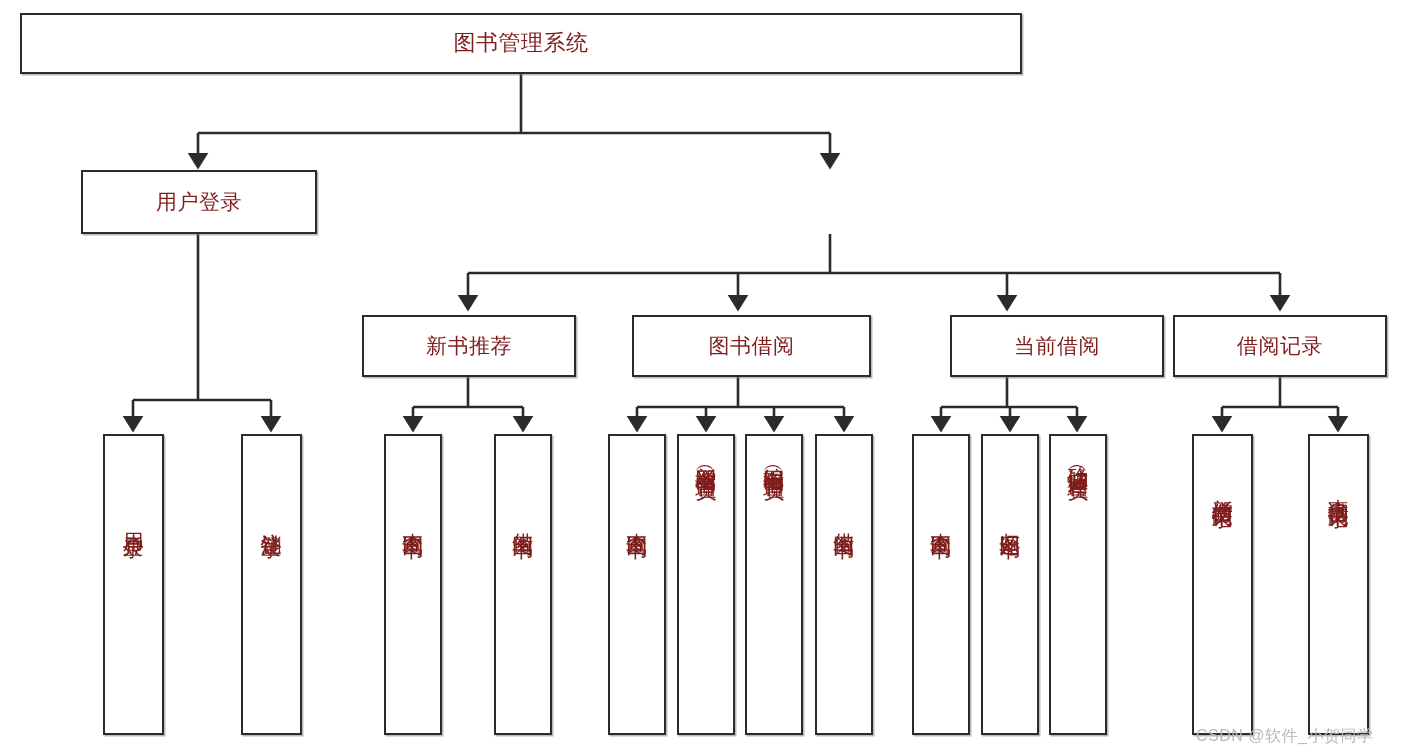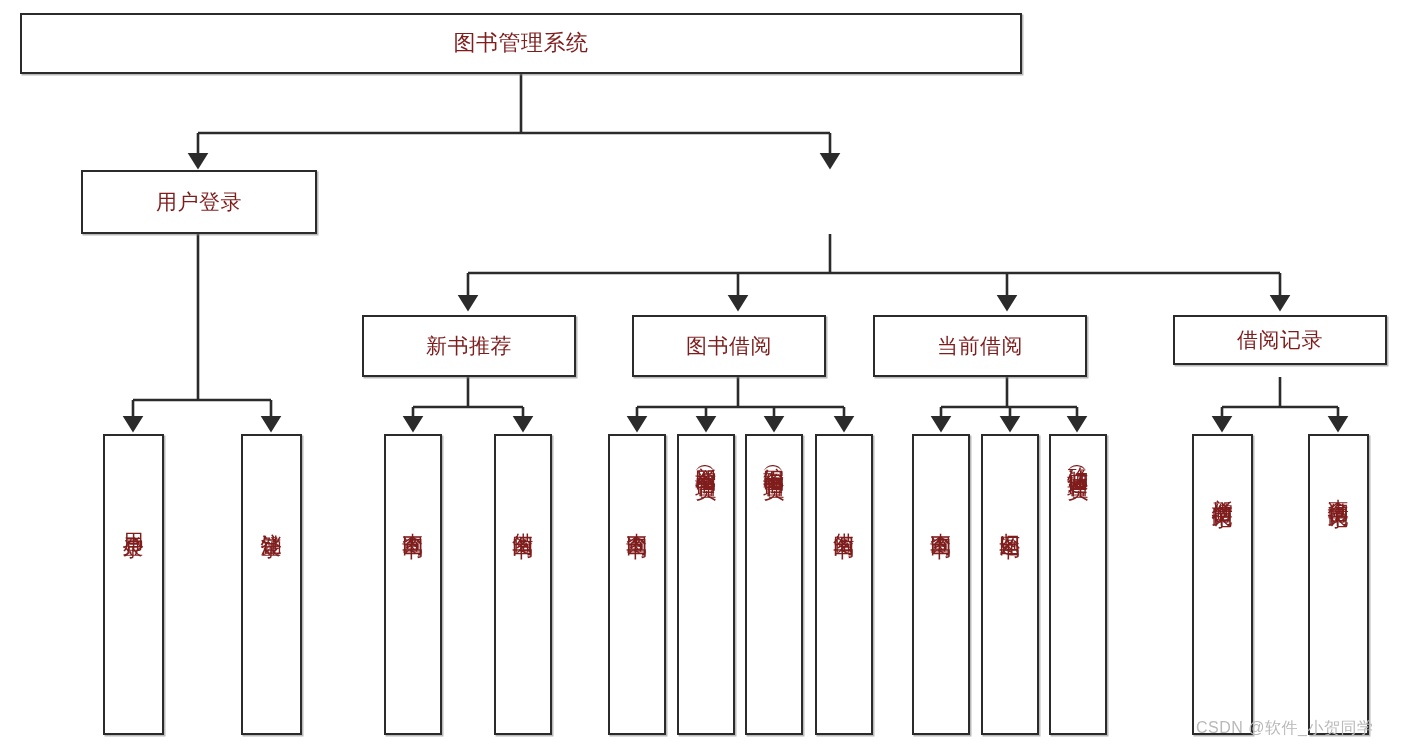--- a/index.html
+++ b/index.html
@@ -59,20 +59,21 @@
     line-height: 1.12;
     letter-spacing: 2px;
     white-space: nowrap;
   }
   .watermark {
     position: absolute;
     font-size: 16px;
     color: #b9b9b9;
     white-space: nowrap;
     letter-spacing: 0.5px;
+    margin-top: 8px;
   }
 </style>
 </head>
 <body>
 
 <div id="canvas">
 
   <svg class="wires" viewBox="0 0 1405 747">
     <defs>
       <marker id="arrow" markerWidth="11" markerHeight="11" refX="1.2" refY="4.2" orient="auto" markerUnits="strokeWidth">
@@ -127,27 +128,27 @@
     <span class="lbl">图书管理系统</span>
   </div>
 
   <div class="node horiz" style="left:81px; top:170px; width:236px; height:64px;">
     <span class="lbl">用户登录</span>
   </div>
 
   <div class="node horiz" style="left:362px; top:315px; width:214px; height:62px;">
     <span class="lbl">新书推荐</span>
   </div>
-  <div class="node horiz" style="left:632px; top:315px; width:194px; height:62px;">
+  <div class="node horiz" style="left:632px; top:315px; width:239px; height:62px;">
     <span class="lbl">图书借阅</span>
   </div>
-  <div class="node horiz" style="left:873px; top:315px; width:214px; height:62px;">
+  <div class="node horiz" style="left:950px; top:315px; width:214px; height:62px;">
     <span class="lbl">当前借阅</span>
   </div>
-  <div class="node horiz" style="left:1173px; top:315px; width:214px; height:50px;">
+  <div class="node horiz" style="left:1173px; top:315px; width:214px; height:62px;">
     <span class="lbl">借阅记录</span>
   </div>
 
   <div class="node vert" style="left:103px; top:434px; width:61px; height:301px; padding-top:80px;">
     <span class="lbl">用户登录</span>
   </div>
   <div class="node vert" style="left:241px; top:434px; width:61px; height:301px; padding-top:80px;">
     <span class="lbl">注销登录</span>
   </div>
 

